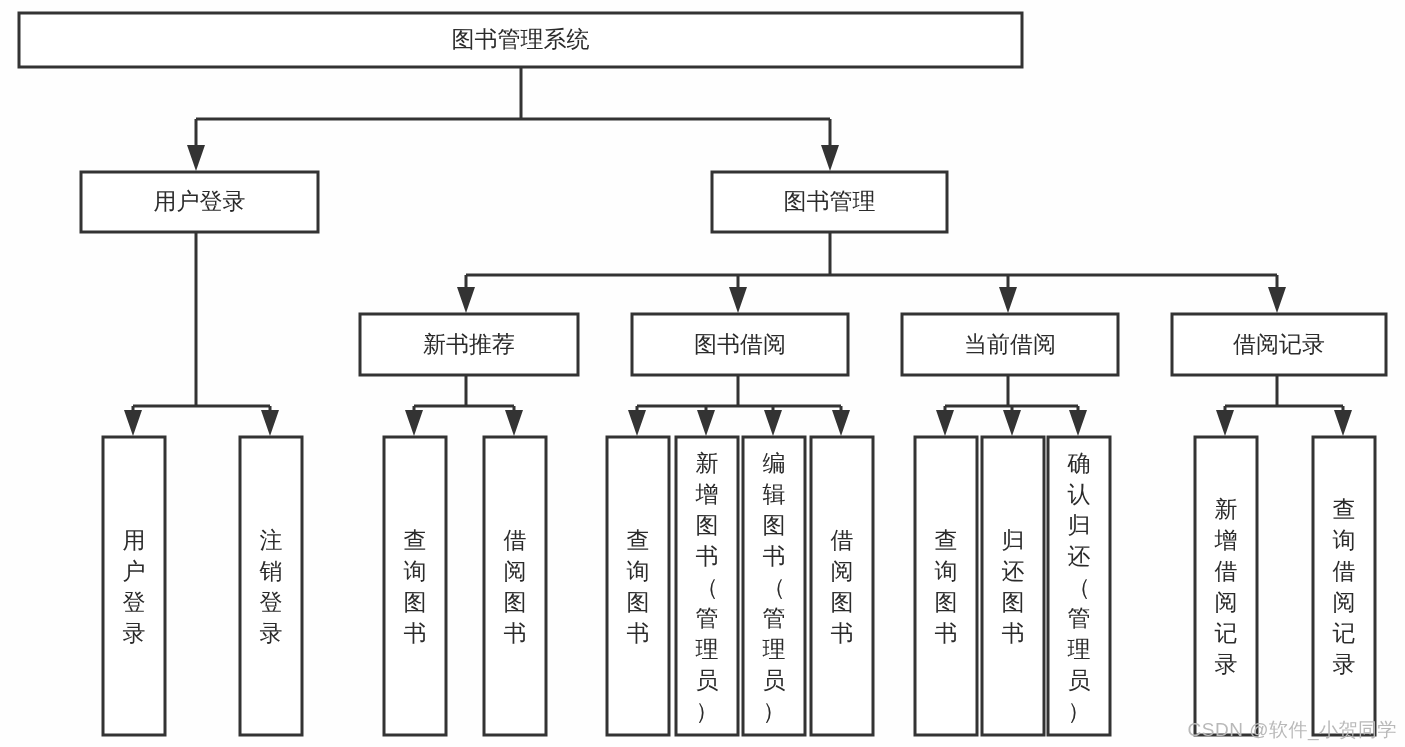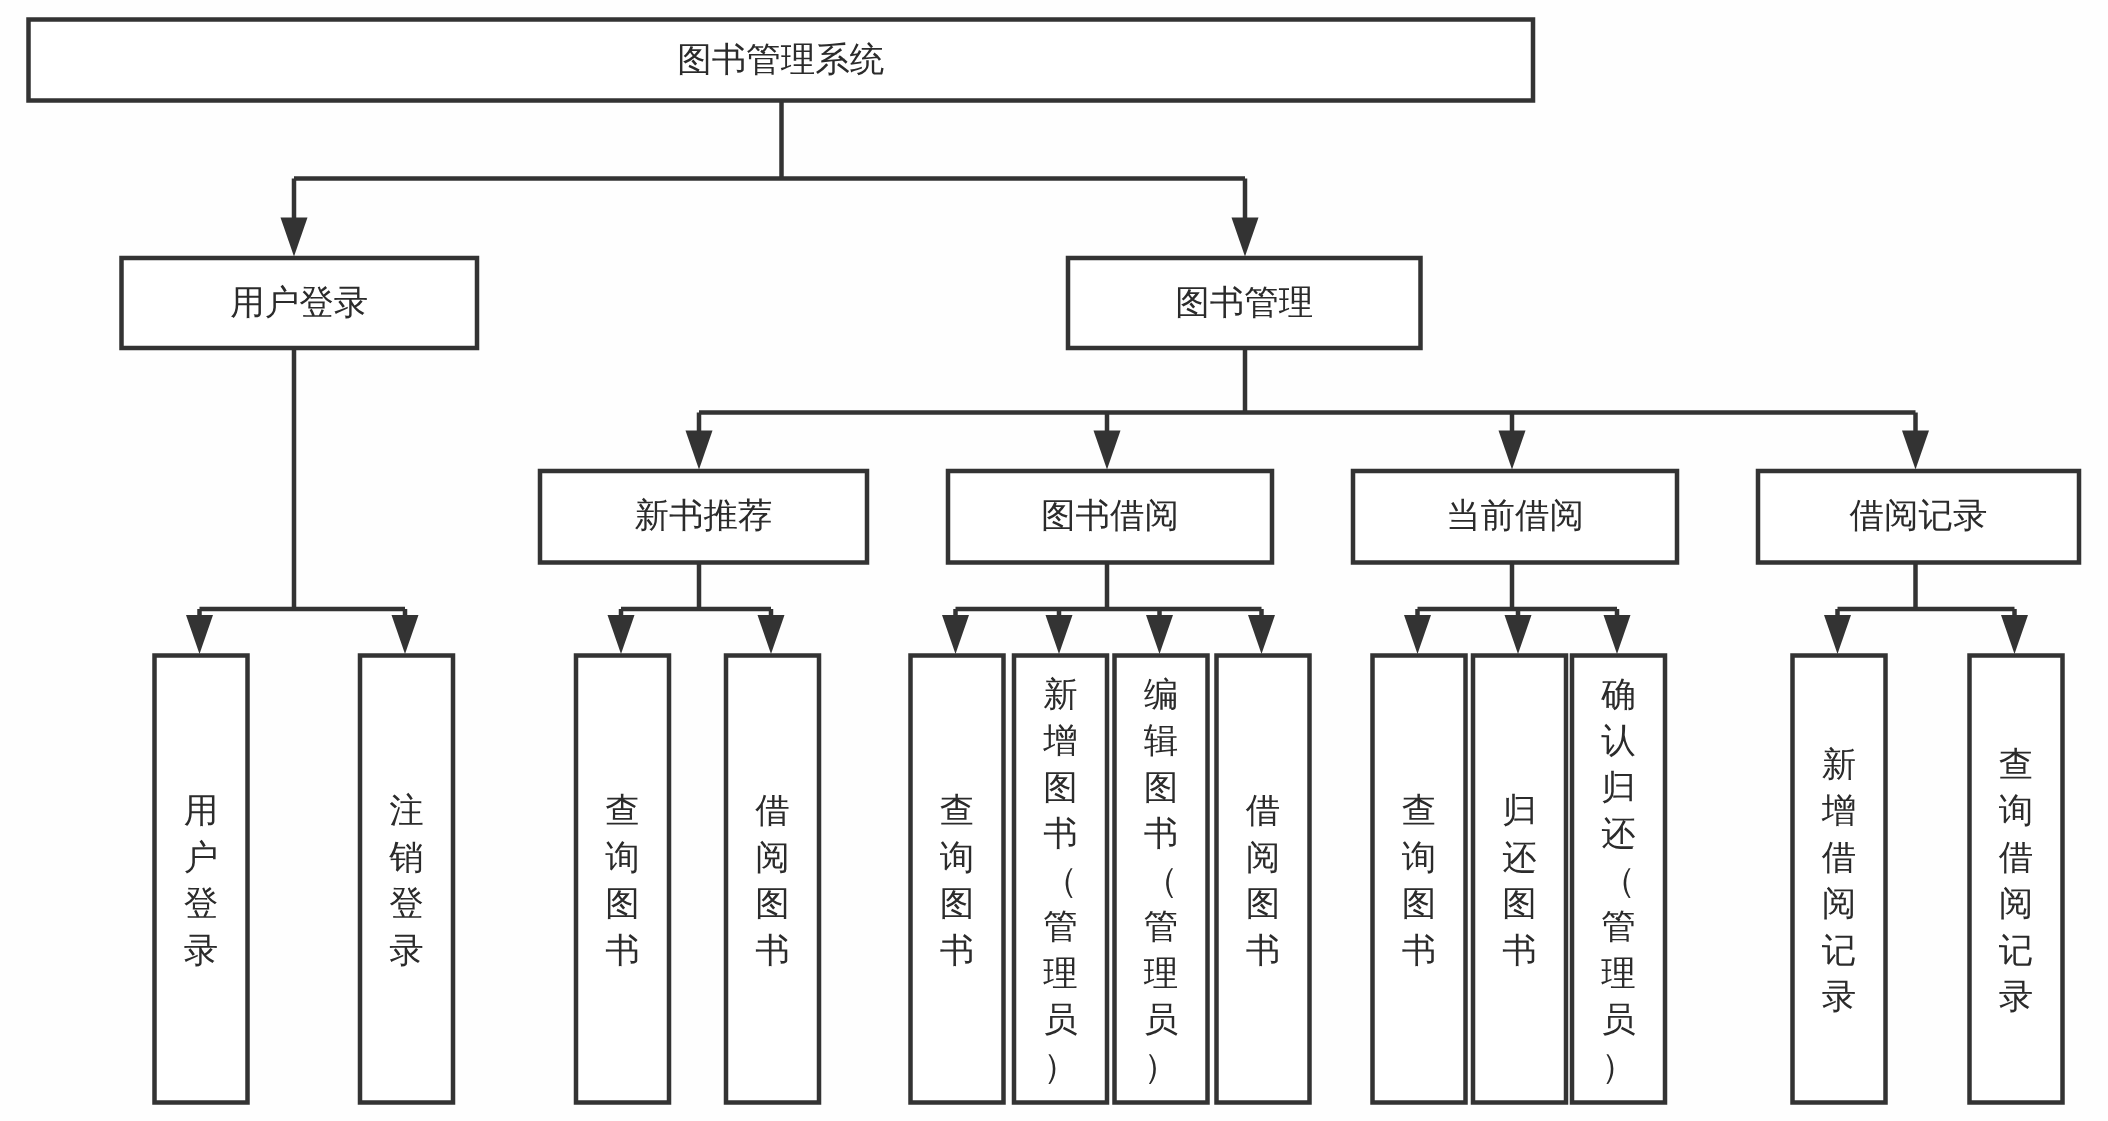--- a/index.html
+++ b/index.html
@@ -218,13 +218,14 @@
         <g>
           <rect x="1195" y="437" width="62" height="298" class="node-box"></rect>
           <text x="1226" y="517" class="node-label-v"><tspan x="1226" dy="0">新</tspan><tspan x="1226" dy="31">增</tspan><tspan x="1226" dy="31">借</tspan><tspan x="1226" dy="31">阅</tspan><tspan x="1226" dy="31">记</tspan><tspan x="1226" dy="31">录</tspan></text>
         </g>
         <g>
           <rect x="1313" y="437" width="62" height="298" class="node-box"></rect>
           <text x="1344" y="517" class="node-label-v"><tspan x="1344" dy="0">查</tspan><tspan x="1344" dy="31">询</tspan><tspan x="1344" dy="31">借</tspan><tspan x="1344" dy="31">阅</tspan><tspan x="1344" dy="31">记</tspan><tspan x="1344" dy="31">录</tspan></text>
         </g>
       </g>
   </svg>
+  <div class="watermark">CSDN @软件_小贺同学</div>
 </div>
 
 </body></html>

